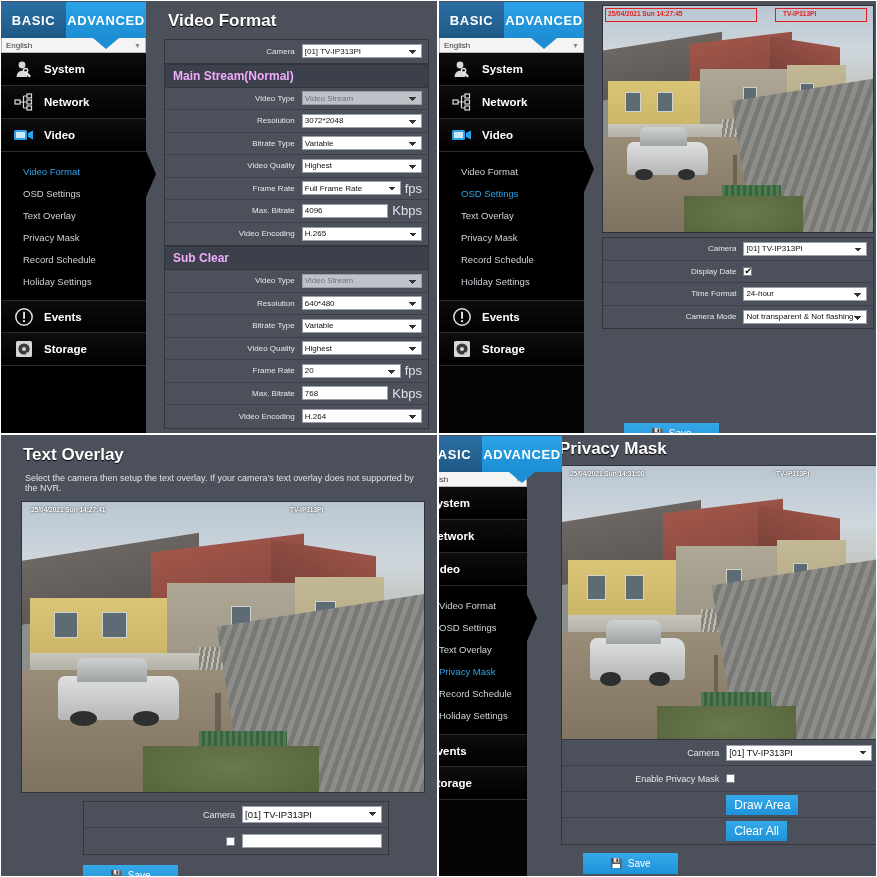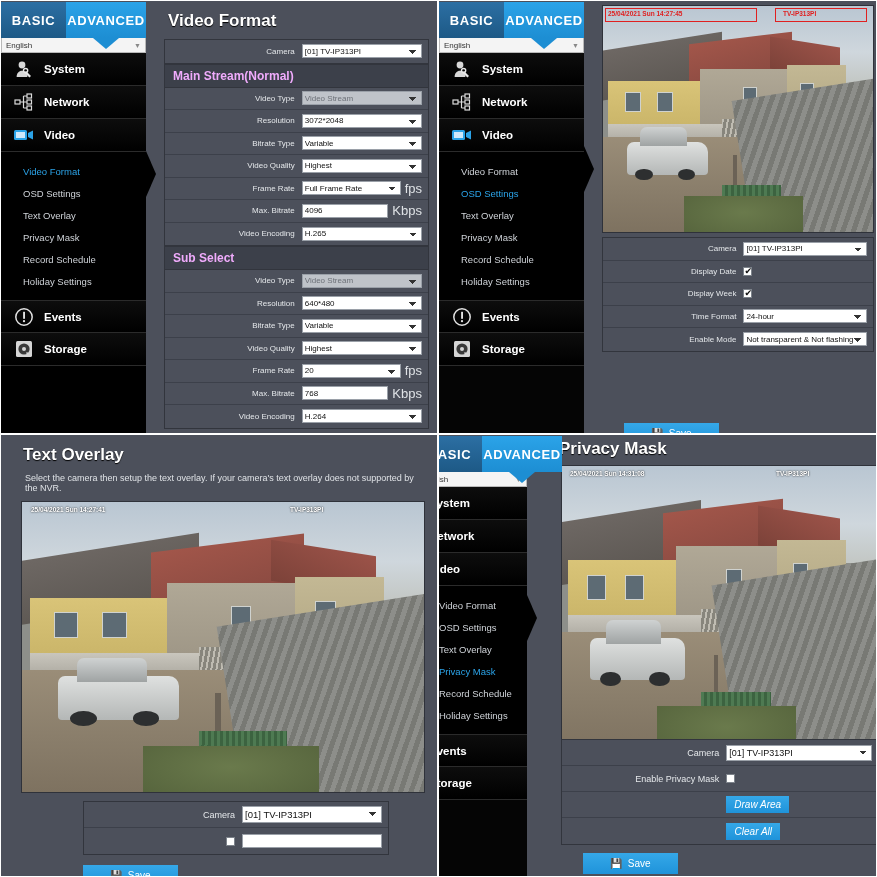--- a/index.html
+++ b/index.html
@@ -73,21 +73,21 @@
       padding-right:8px; }
   select.ui.disabled { background-color:#bfc3c9; color:#6d7178; }
   .unit { color:#dfe2e6; font-size:13px; }
   .cb { width:9px; height:9px; background:#ffffff; border:1px solid #7d838b;
         display:inline-block; position:relative; }
   .cb.on:after{ content:"\2714"; position:absolute; left:0px; top:-2px; font-size:9px; color:#111; line-height:11px; }
 
   .btn { background:linear-gradient(180deg,#35a8e8,#1f93da); color:#fff; font-size:9px;
          border:none; padding:4px 10px; display:inline-flex; align-items:center; gap:5px; }
   .btn.save { min-width:95px; justify-content:center; padding:5px 10px; font-size:10px; }
-  .btn.small { min-width:54px; justify-content:center; font-size:10px; padding:3px 8px;font-style:italic; }
+  .btn.small { min-width:54px; justify-content:center; font-size:12px; padding:3px 8px; }
 
   
   .cam { position:relative; overflow:hidden; background:#8d8f8a;
          border:1px solid #2f323a; }
   .sky { position:absolute; left:0; top:0; width:100%; height:34%;
         background:linear-gradient(180deg,#b9c6d2,#cfd7dd 60%,#c3c7c4); }
   .roofA { position:absolute; left:-4%; top:16%; width:48%; height:22%;
         background:linear-gradient(175deg,#6e6864,#5b5651);
         transform:skewY(-9deg); }
   .roofRed { position:absolute; left:32%; top:14%; width:38%; height:17%;
@@ -273,21 +273,21 @@
             <div class="frow">
               <div class="flabel">Video Encoding</div>
               <div class="fctl">
                 <select class="ui" style="width: 100%;"><option>H.265</option></select>
               </div>
             </div>
           </div>
       </div>
 
       <div class="ftable" style="border-top:none">
-        <div class="section-hdr">Sub Select</div>
+        <div class="section-hdr">Sub Clear</div>
         <div id="ss-rows">
             <div class="frow">
               <div class="flabel">Video Type</div>
               <div class="fctl">
                 <select class="ui disabled" style="width: 100%;"><option>Video Stream</option></select>
               </div>
             </div>
             <div class="frow">
               <div class="flabel">Resolution</div>
               <div class="fctl">
@@ -447,33 +447,27 @@
                 <select class="ui" style="width: 100%;"><option>[01] TV-IP313PI</option></select>
               </div>
             </div>
             <div class="frow" style="height: 22.5px;">
               <div class="flabel">Display Date</div>
               <div class="fctl">
                 <span class="cb on"></span>
               </div>
             </div>
             <div class="frow" style="height: 22.5px;">
-              <div class="flabel">Display Week</div>
-              <div class="fctl">
-                <span class="cb on"></span>
+              <div class="flabel">Time Format</div>
+              <div class="fctl">
+                <select class="ui" style="width: 100%;"><option>24-hour</option></select>
               </div>
             </div>
             <div class="frow" style="height: 22.5px;">
-              <div class="flabel">Time Format</div>
-              <div class="fctl">
-                <select class="ui" style="width: 100%;"><option>24-hour</option></select>
-              </div>
-            </div>
-            <div class="frow" style="height: 22.5px;">
-              <div class="flabel">Enable Mode</div>
+              <div class="flabel">Camera Mode</div>
               <div class="fctl">
                 <select class="ui" style="width: 100%;"><option>Not transparent &amp; Not flashing</option></select>
               </div>
             </div>
           </div>
       </div>
       <div style="position:absolute;left:30px;top:422px">
         <button class="btn save">
           <span>💾</span>
           <span>Save</span>

